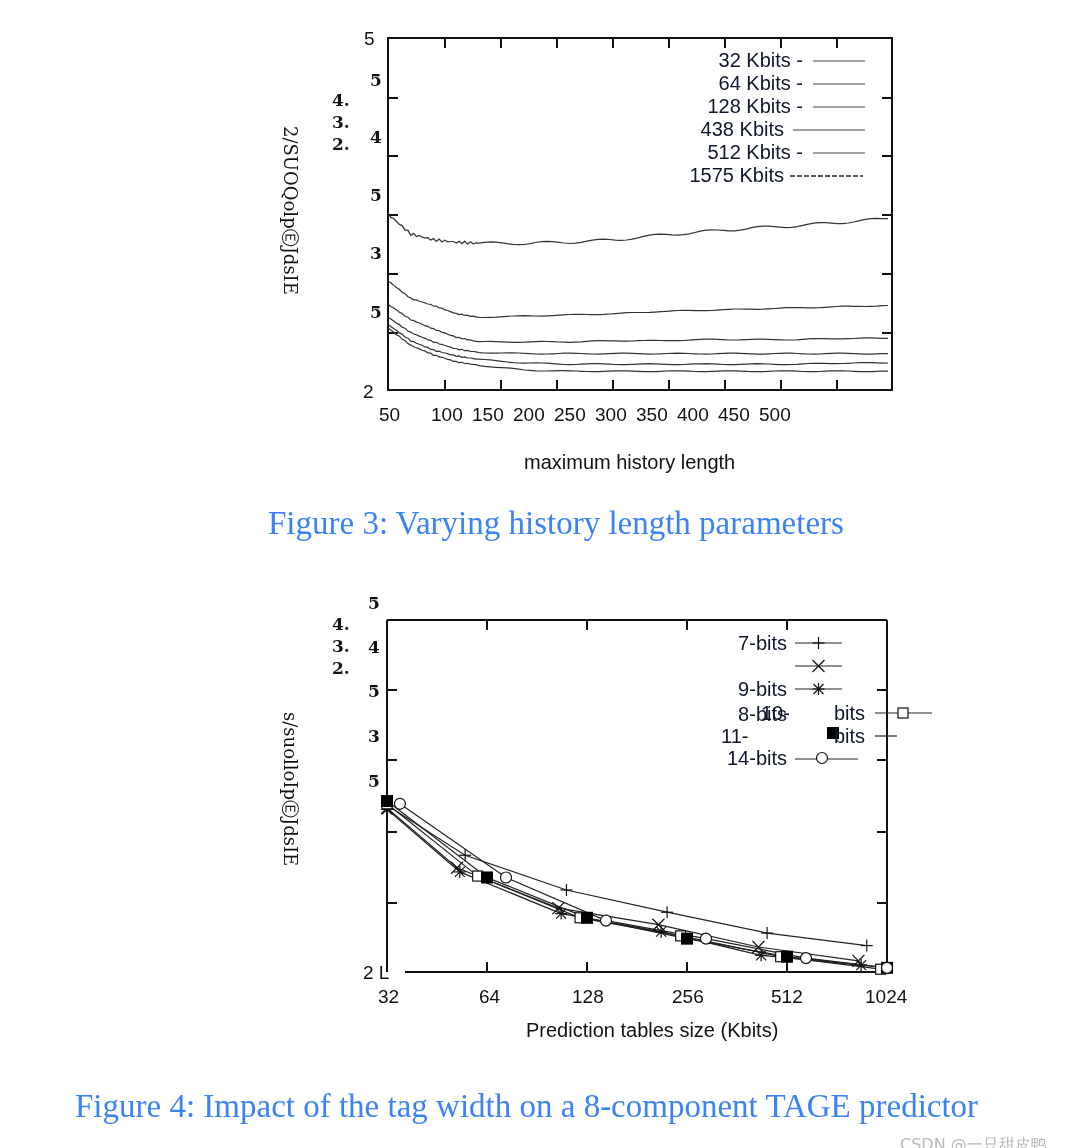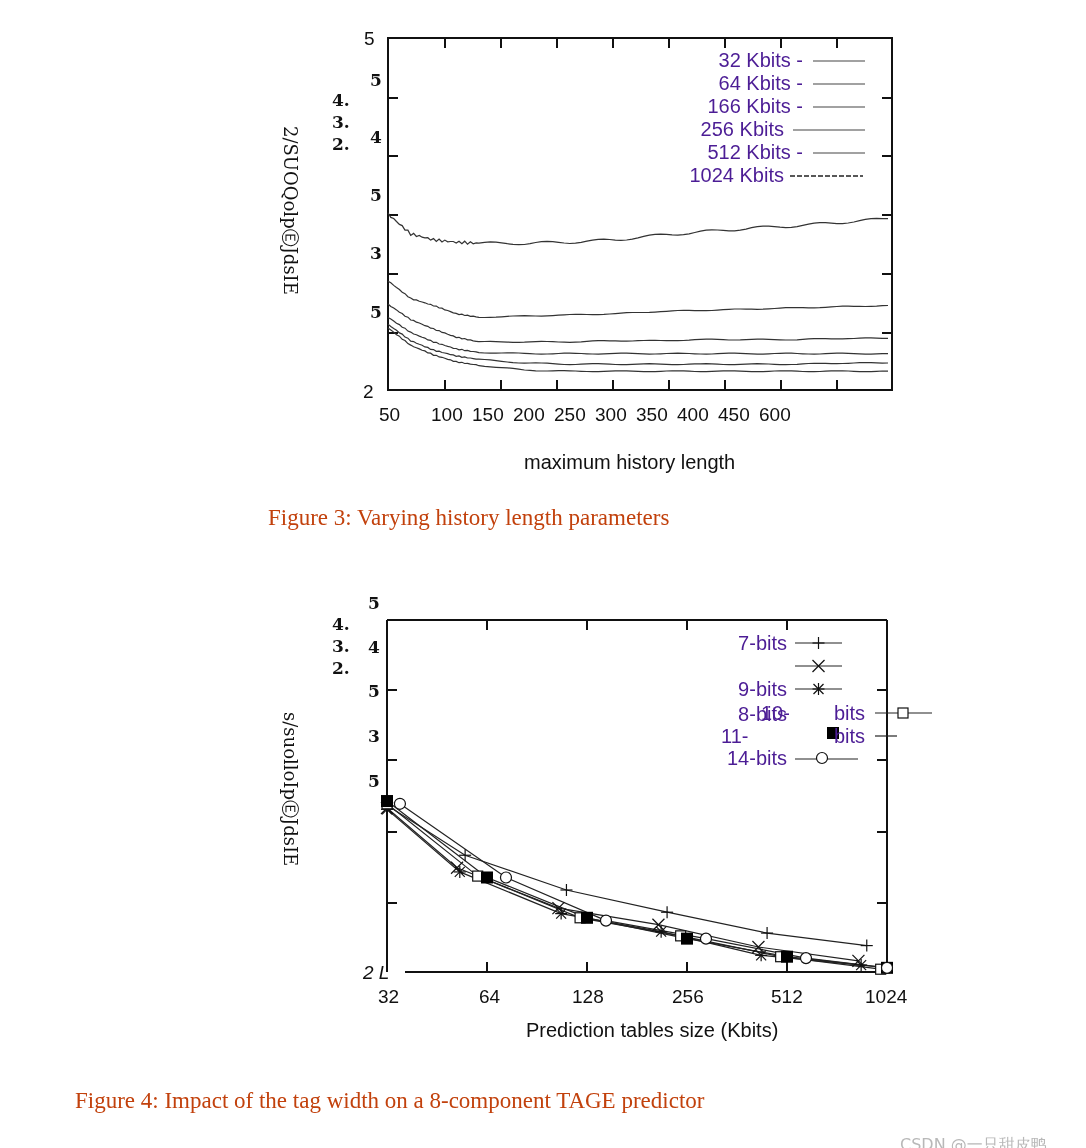--- a/index.html
+++ b/index.html
@@ -1,22 +1,22 @@
 <!DOCTYPE html>
 <html><head>
 <meta charset="utf-8">
 <style>
   html, body { margin:0; padding:0; background:#ffffff; }
   body { width:1086px; height:1148px; position:relative; overflow:hidden; font-family:"Liberation Sans", sans-serif; color:#111; }
   .tick-lbl { position:absolute; font-family:"Liberation Sans", sans-serif; font-size:19px; color:#111; white-space:nowrap; }
   .serif-lbl { position:absolute; font-family:"DejaVu Serif", serif; font-size:17px; font-weight:bold; color:#111; white-space:nowrap; }
   .ylabel { position:absolute; font-family:"DejaVu Serif", serif; font-size:18px; color:#111; white-space:nowrap; transform-origin:left top; transform:rotate(90deg); }
   .axis-title { position:absolute; font-family:"Liberation Sans", sans-serif; font-size:20px; color:#111; white-space:nowrap; }
-  .caption { position:absolute; font-family:"Liberation Serif", serif; font-size:23px; color:#c2410c; white-space:nowrap; }
-  .legend-row { position:absolute; font-family:"Liberation Sans", sans-serif; font-size:20px; color:#4c1d95; white-space:nowrap; text-align:right; }
+  .caption { position:absolute; font-family:"Liberation Serif", serif; font-size:33px; color:#3b82f6; white-space:nowrap; }
+  .legend-row { position:absolute; font-family:"Liberation Sans", sans-serif; font-size:20px; color:#0f172a; white-space:nowrap; text-align:right; }
   .watermark { position:absolute; font-family:"DejaVu Sans", sans-serif; font-size:16px; color:#b8b8b8; white-space:nowrap; }
   svg { position:absolute; left:0; top:0; }
 </style>
 </head>
 <body>
 
 <div>
   <svg id="fig3-svg" width="1086" height="560" viewBox="0 0 1086 560">
       <rect x="388" y="38" width="504" height="352" fill="none" stroke="#111" stroke-width="2"></rect>
       <line x1="388" y1="98" x2="398" y2="98" stroke="#111" stroke-width="2"></line>
@@ -75,31 +75,31 @@
 
   <div class="tick-lbl" style="left:379px; top:404px;">50</div>
   <div class="tick-lbl" style="left:431px; top:404px;">100</div>
   <div class="tick-lbl" style="left:472px; top:404px;">150</div>
   <div class="tick-lbl" style="left:513px; top:404px;">200</div>
   <div class="tick-lbl" style="left:554px; top:404px;">250</div>
   <div class="tick-lbl" style="left:595px; top:404px;">300</div>
   <div class="tick-lbl" style="left:636px; top:404px;">350</div>
   <div class="tick-lbl" style="left:677px; top:404px;">400</div>
   <div class="tick-lbl" style="left:718px; top:404px;">450</div>
-  <div class="tick-lbl" style="left:759px; top:404px;">600</div>
+  <div class="tick-lbl" style="left:759px; top:404px;">500</div>
 
   <div class="axis-title" style="left:524px; top:439px;margin-top:12px;">maximum history length</div>
 
   <div>
     <div class="legend-row" style="right:283px; top:49px;">32  Kbits  -</div>
     <div class="legend-row" style="right:283px; top:72px;">64  Kbits  -</div>
-    <div class="legend-row" style="right:283px; top:95px;">166 Kbits -</div>
-    <div class="legend-row" style="right:302px; top:118px;">256 Kbits</div>
+    <div class="legend-row" style="right:283px; top:95px;">128 Kbits -</div>
+    <div class="legend-row" style="right:302px; top:118px;">438 Kbits</div>
     <div class="legend-row" style="right:283px; top:141px;">512 Kbits -</div>
-    <div class="legend-row" style="right:302px; top:164px;">1024 Kbits</div>
+    <div class="legend-row" style="right:302px; top:164px;">1575 Kbits</div>
   </div>
 
   <div class="caption" style="left:268px; top:505px;">Figure 3: Varying history length parameters</div>
 </div>
 
 <div>
   <svg id="fig4-svg" width="1086" height="1148" viewBox="0 0 1086 1148">
       <line x1="387" y1="620" x2="887" y2="620" stroke="#111" stroke-width="2"></line>
       <line x1="387" y1="620" x2="387" y2="972" stroke="#111" stroke-width="2"></line>
       <line x1="887" y1="620" x2="887" y2="972" stroke="#111" stroke-width="2"></line>
@@ -215,21 +215,21 @@
 
   <div class="serif-lbl" style="left:332px; top:614px;">4.</div>
   <div class="serif-lbl" style="left:332px; top:636px;">3.</div>
   <div class="serif-lbl" style="left:332px; top:658px;">2.</div>
 
   <div class="serif-lbl" style="left:368px; top:593px;">5</div>
   <div class="serif-lbl" style="left:368px; top:637px;">4</div>
   <div class="serif-lbl" style="left:368px; top:681px;">5</div>
   <div class="serif-lbl" style="left:368px; top:726px;">3</div>
   <div class="serif-lbl" style="left:368px; top:771px;">5</div>
-  <div class="tick-lbl" style="left:363px; top:962px;font-style:italic;">2 L</div>
+  <div class="tick-lbl" style="left:363px; top:962px;">2 L</div>
 
   <div class="tick-lbl" style="left:378px; top:986px;">32</div>
   <div class="tick-lbl" style="left:479px; top:986px;">64</div>
   <div class="tick-lbl" style="left:572px; top:986px;">128</div>
   <div class="tick-lbl" style="left:672px; top:986px;">256</div>
   <div class="tick-lbl" style="left:771px; top:986px;">512</div>
   <div class="tick-lbl" style="left:865px; top:986px;">1024</div>
 
   <div class="axis-title" style="left:498px; top:1019px;margin-left:28px;">Prediction tables size (Kbits)</div>
 

